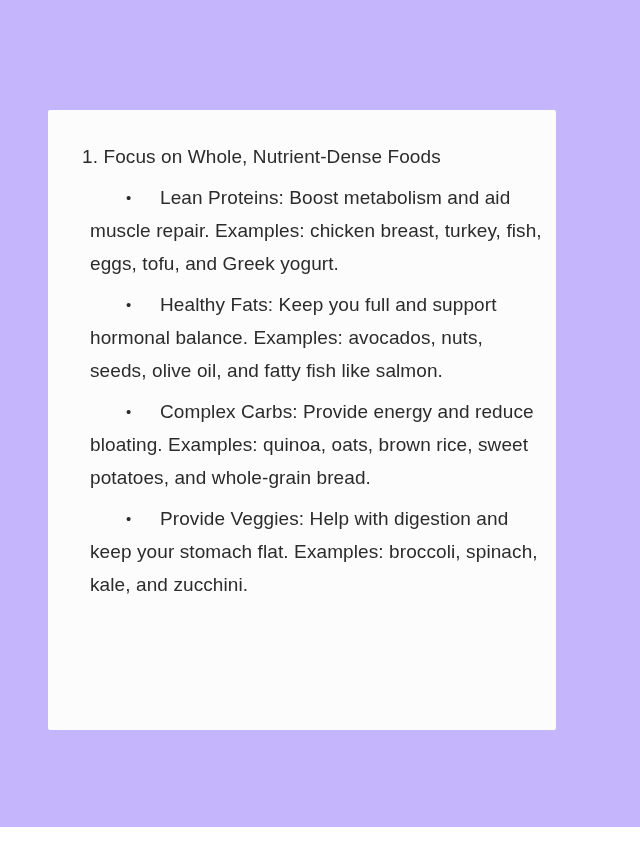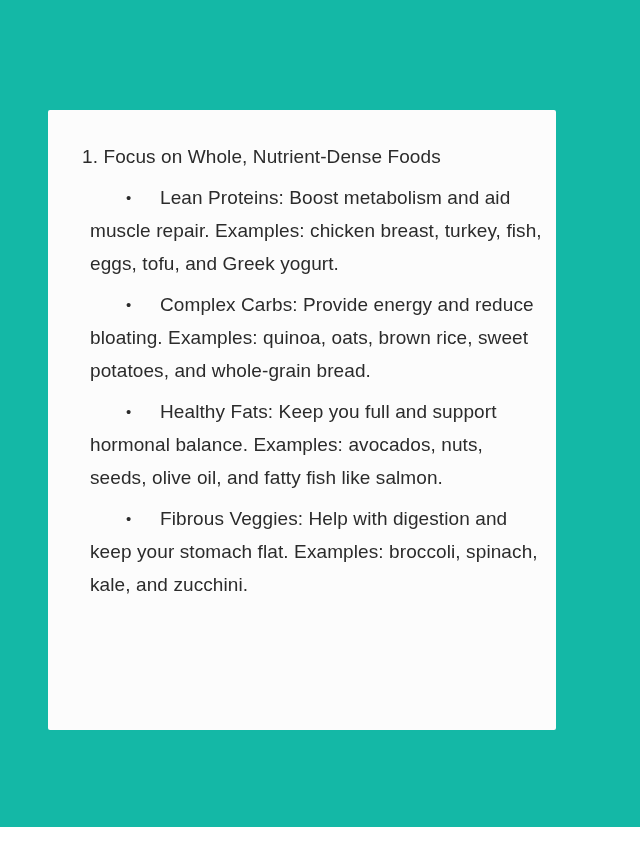--- a/index.html
+++ b/index.html
@@ -10,21 +10,21 @@
     width: 640px;
     height: 855px;
     background: #ffffff;
     font-family: "Liberation Sans", sans-serif;
     overflow: hidden;
   }
   .page {
     position: relative;
     width: 640px;
     height: 827px;
-    background: #14b8a6;
+    background: #c4b5fd;
   }
   
   .panel {
     position: absolute;
     left: 48px;
     top: 110px;
     width: 508px;
     height: 620px;
     background: #fcfcfc;
     border-radius: 2px;
@@ -74,25 +74,25 @@
 
   <div class="content">
 
     <p class="doc-heading">1. Focus on Whole, Nutrient-Dense Foods</p>
 
     <p class="bullet-para">
       <span class="bullet-mark">•</span><span class="bullet-gap"></span><span class="bullet-term">Lean Proteins:</span><span> Boost metabolism and aid muscle repair. Examples: chicken breast, turkey, fish, eggs, tofu, and Greek yogurt.</span>
     </p>
 
     <p class="bullet-para">
+      <span class="bullet-mark">•</span><span class="bullet-gap"></span><span class="bullet-term">Healthy Fats:</span><span> Keep you full and support hormonal balance. Examples: avocados, nuts, seeds, olive oil, and fatty fish like salmon.</span>
+    </p>
+
+    <p class="bullet-para">
       <span class="bullet-mark">•</span><span class="bullet-gap"></span><span class="bullet-term">Complex Carbs:</span><span> Provide energy and reduce bloating. Examples: quinoa, oats, brown rice, sweet potatoes, and whole-grain bread.</span>
     </p>
 
     <p class="bullet-para">
-      <span class="bullet-mark">•</span><span class="bullet-gap"></span><span class="bullet-term">Healthy Fats:</span><span> Keep you full and support hormonal balance. Examples: avocados, nuts, seeds, olive oil, and fatty fish like salmon.</span>
-    </p>
-
-    <p class="bullet-para">
-      <span class="bullet-mark">•</span><span class="bullet-gap"></span><span class="bullet-term">Fibrous Veggies:</span><span> Help with digestion and keep your stomach flat. Examples: broccoli, spinach, kale, and zucchini.</span>
+      <span class="bullet-mark">•</span><span class="bullet-gap"></span><span class="bullet-term">Provide Veggies:</span><span> Help with digestion and keep your stomach flat. Examples: broccoli, spinach, kale, and zucchini.</span>
     </p>
 
   </div>
 </div>
 
 </body></html>

